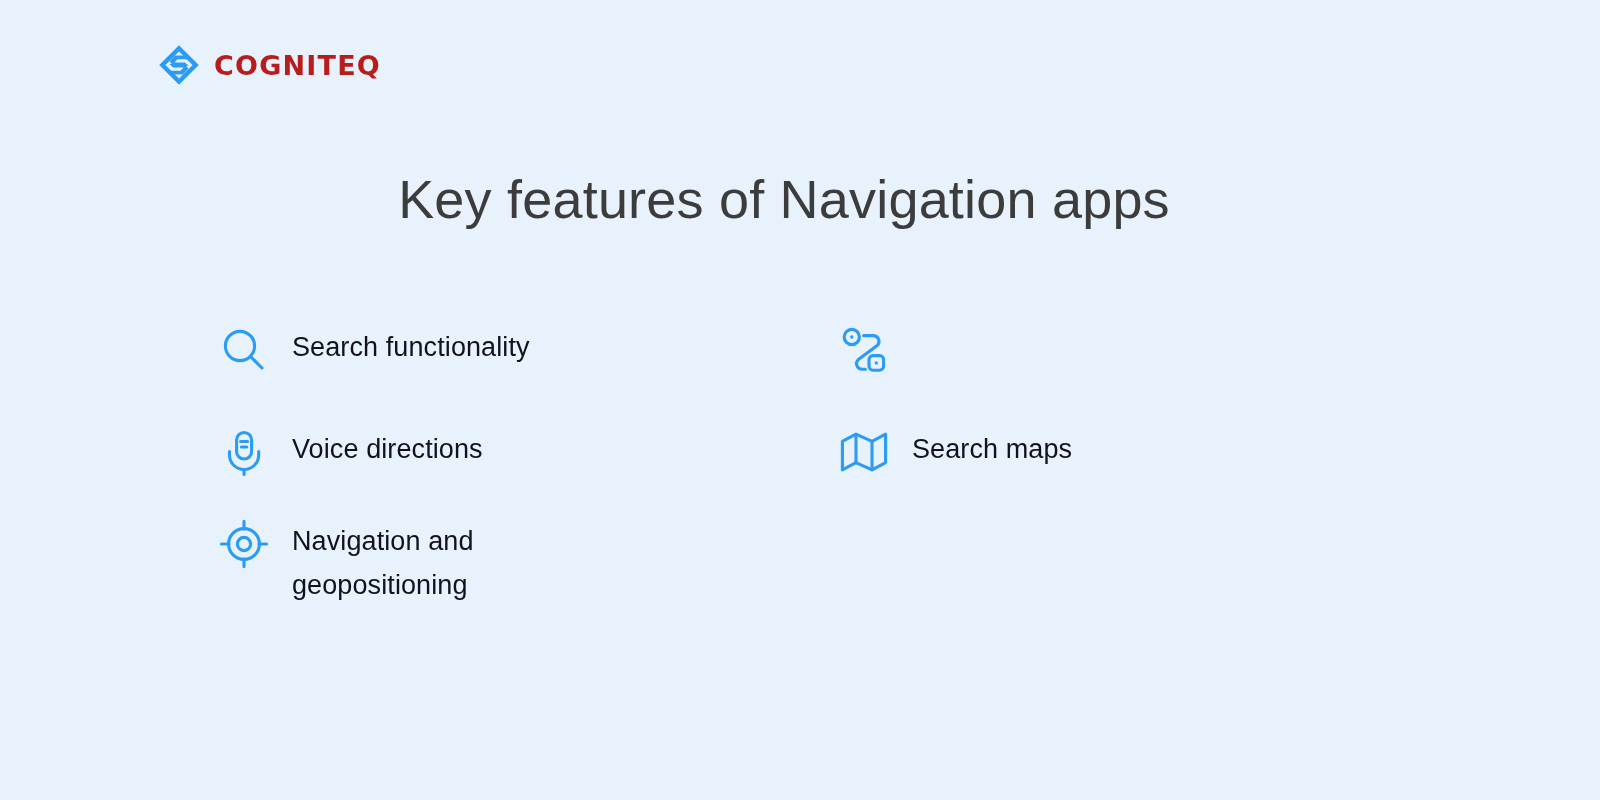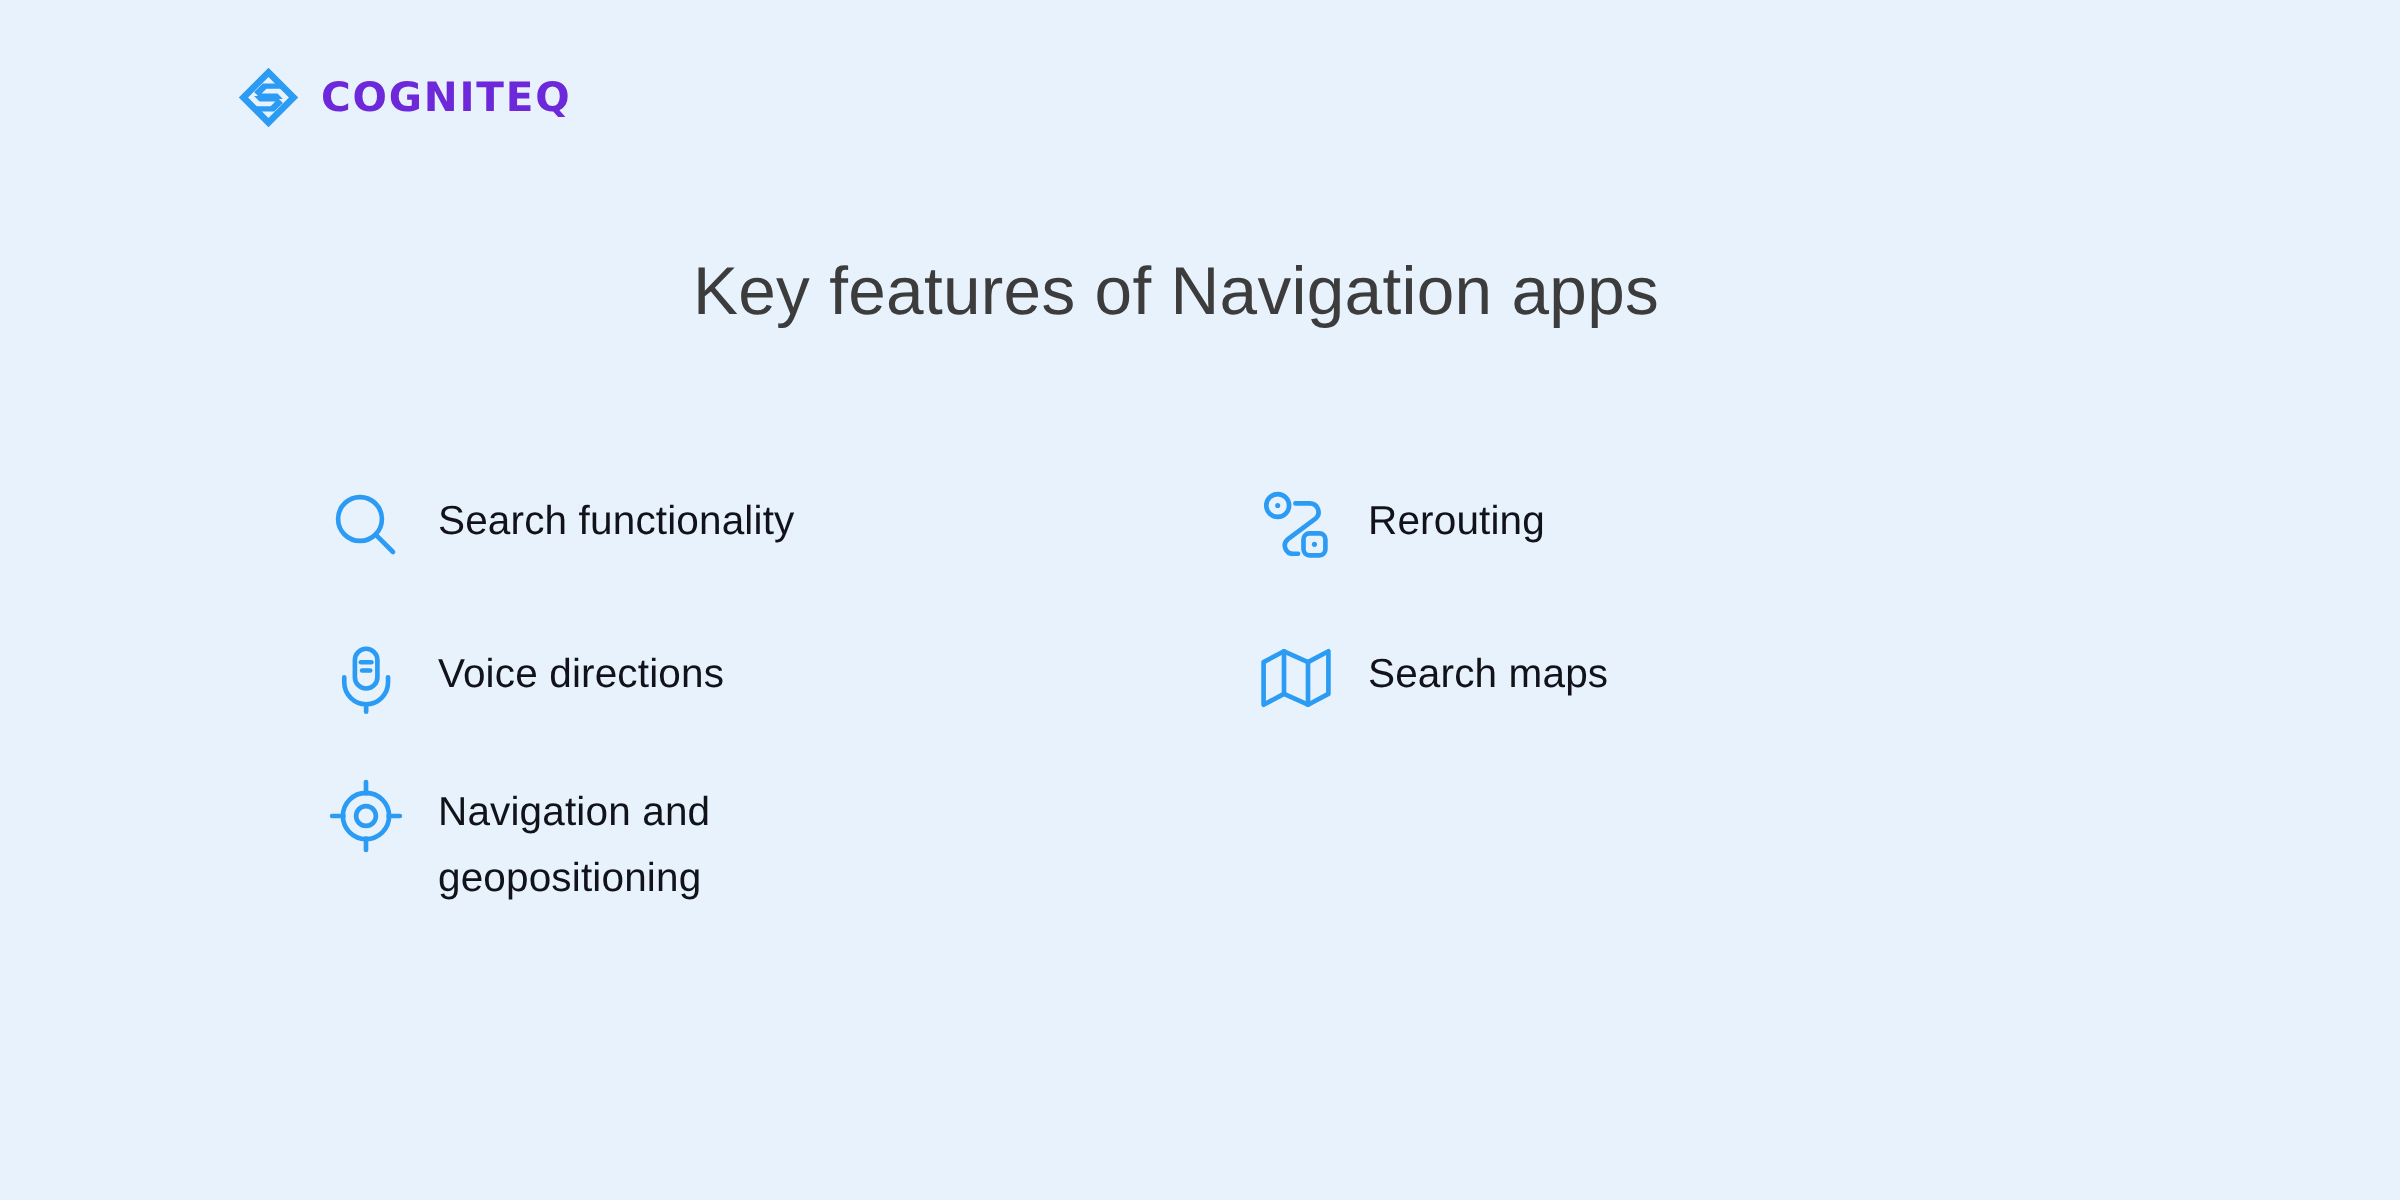--- a/index.html
+++ b/index.html
@@ -28,34 +28,34 @@
   .logo-mark {
     width: 42px;
     height: 42px;
     display: block;
   }
   .logo-word {
     font-family: "DejaVu Sans", sans-serif;
     font-size: 27px;
     font-weight: bold;
     letter-spacing: 1.2px;
-    color: #6d28d9;
+    color: #b91c1c;
     line-height: 1;
     white-space: nowrap;
   }
 
   
   .title {
     position: absolute;
     left: 0;
     top: 168px;
     width: 1568px;
     text-align: center;
     font-family: "Liberation Sans", sans-serif;
-    font-size: 45px;
+    font-size: 54px;
     font-weight: 400;
     color: #3c3c3c;
     letter-spacing: 0.2px;
     white-space: nowrap;
   }
 
   
   .features {
     position: absolute;
     left: 218px;
@@ -158,21 +158,20 @@
 
     <div class="feature row-1">
       <svg class="feature-icon" viewBox="0 0 52 52" fill="none" stroke="#2b9bf4" stroke-width="3.1" stroke-linecap="round" stroke-linejoin="round">
         <circle cx="13.8" cy="13.0" r="7.6"></circle>
         <circle cx="13.8" cy="13.0" r="1.7" fill="#2b9bf4" stroke="none"></circle>
         <rect x="31.0" y="31.6" width="14.6" height="14.6" rx="4"></rect>
         <circle cx="38.3" cy="38.9" r="1.7" fill="#2b9bf4" stroke="none"></circle>
         <path d="M25.6 11.6 h9.6 a5.8 5.8 0 0 1 4.0 10.0 L20.4 35.6
                  a5.5 5.5 0 0 0 3.8 9.6 h3.2"></path>
       </svg>
-      <div class="feature-label">Rerouting</div>
     </div>
 
     <div class="feature row-2">
       <svg class="feature-icon" viewBox="0 0 52 52" fill="none" stroke="#2b9bf4" stroke-width="3.1" stroke-linecap="round" stroke-linejoin="round">
         <path d="M4.4 15.4 L18.0 8.2 L34.0 15.4 L47.6 8.2 L47.6 36.6
                  L34.0 43.8 L18.0 36.6 L4.4 43.8 Z"></path>
         <line x1="18.0" y1="8.2" x2="18.0" y2="36.6"></line>
         <line x1="34.0" y1="15.4" x2="34.0" y2="43.8"></line>
       </svg>
       <div class="feature-label">Search maps</div>

